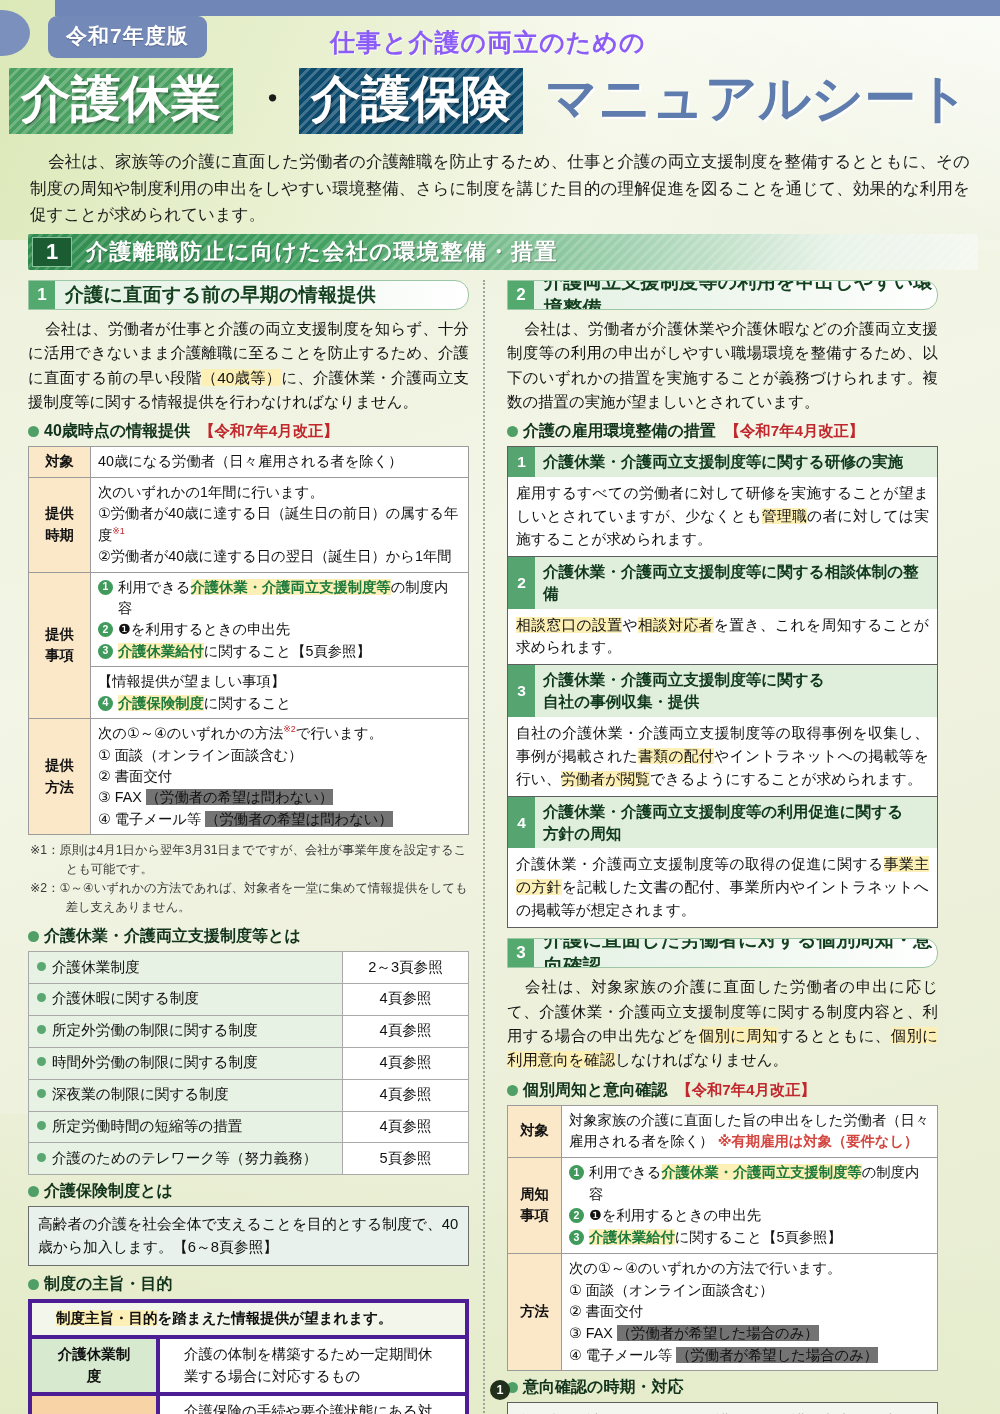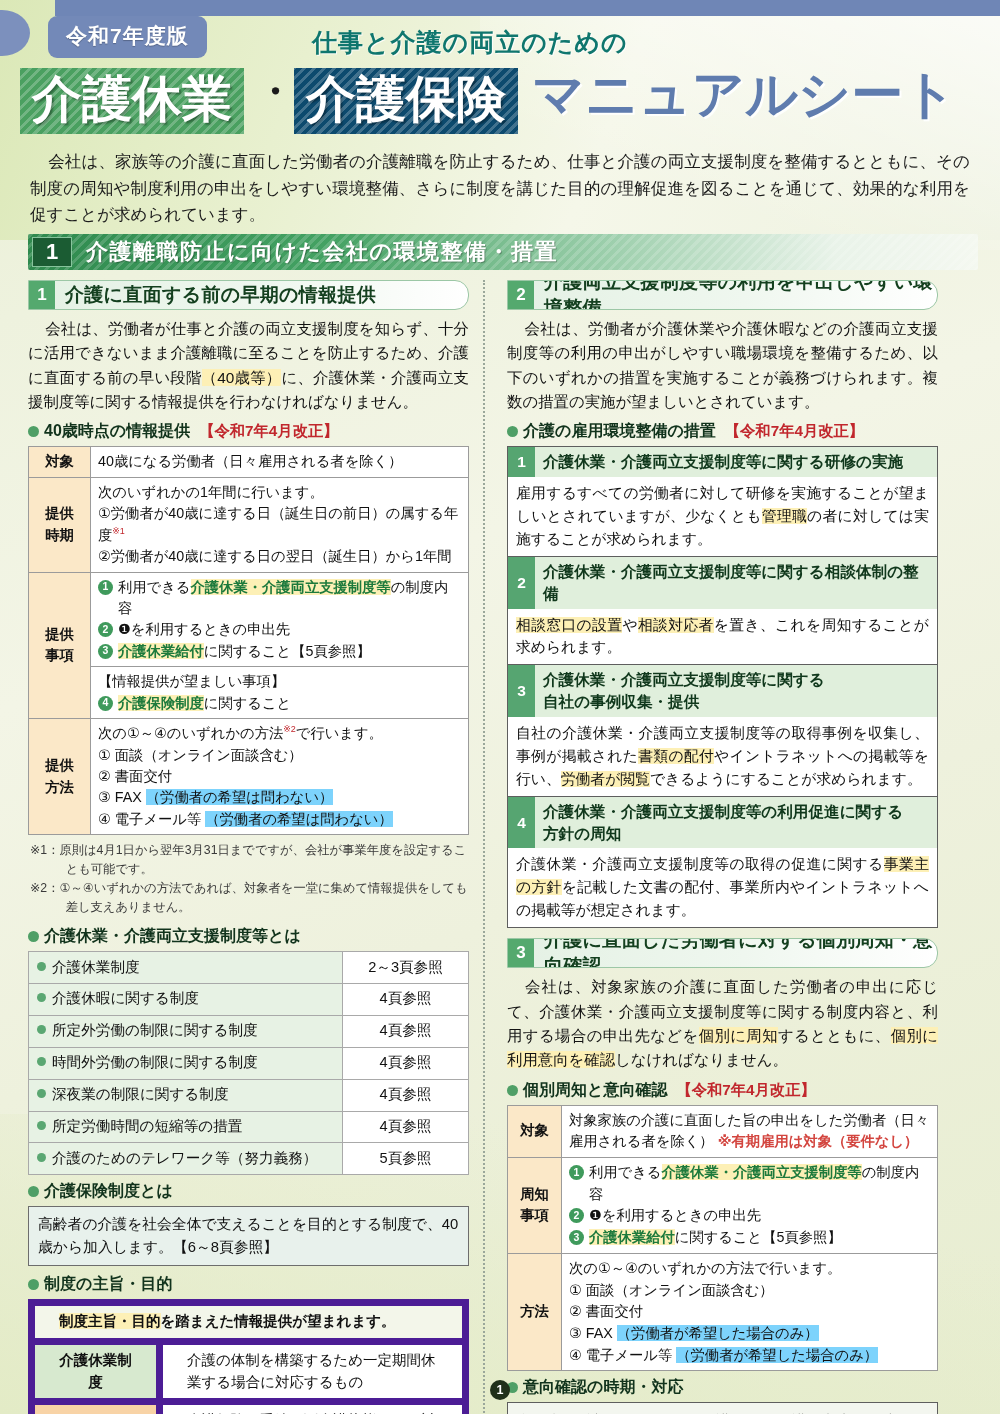--- a/index.html
+++ b/index.html
@@ -46,28 +46,28 @@
     padding: 6px 18px 8px;
     background: #7389b8;
     border-radius: 9px;
     color: #ffffff;
     font-weight: 700;
     font-size: 21px;
     letter-spacing: 1px;
     text-shadow: 0 1px 1px rgba(0,0,0,.25);
   }
   .title-kicker {
-    position: absolute; left: 312px; top: 26px;
-    font-size: 25px; font-weight: 700; color: #0f766e;
+    position: absolute; left: 330px; top: 26px;
+    font-size: 25px; font-weight: 700; color: #8b5cf6;
     letter-spacing: 1px;
     text-shadow: 1px 1px 0 rgba(255,255,255,.8);
   }
   .title-row {
-    position: absolute; left: 20px; top: 68px;
-    display: flex; gap: 8px;
+    position: absolute; left: 9px; top: 68px;
+    display: flex; align-items: center; gap: 16px;
   }
   .title-chip {
     position: relative;
     padding: 6px 12px 10px;
     font-size: 50px; font-weight: 700; color: #ffffff;
     letter-spacing: 0px;
     line-height: 1;
     text-shadow: 2px 2px 2px rgba(0,0,0,.35);
   }
   .title-chip::before {
@@ -164,21 +164,21 @@
   }
   .bullet-head::before {
     content: ""; width: 11px; height: 11px; border-radius: 50%;
     background: #4f9f66; display: inline-block; flex: none;
     transform: translateY(1px);
   }
   .rev { color: #c1272d; font-weight: 700; font-size: 15.3px; margin-left: 4px; text-align: center; }
 
   
   .hl      { background: #fdf0b6; }
-  .hl-y    { background: #7dd3fc; }
+  .hl-y    { background: #737373; }
   .g       { color: #1d7a3c; font-weight: 700; }
   .red     { color: #d3453f; font-weight: 700; }
 
   
   table { border-collapse: collapse; width: 100%; }
   .tb { border: 1.5px solid #595959; margin-bottom: 6px; background: #fff; }
   .tb td { border: 1px solid #9b9b9b; padding: 4px 7px; font-size: 14.3px;
            line-height: 1.5; vertical-align: middle; color: #111; }
   .th-cream { background: #fbe8c8; font-weight: 700; text-align: center; width: 62px; }
   .cell-body { background: #ffffff; }
@@ -207,21 +207,21 @@
   .sys-page { background: #ffffff; text-align: center; width: 126px; }
 
   .boxnote {
     border: 1.5px solid #6d6d6d; background: #e8f1ec;
     padding: 6px 9px; font-size: 14.8px; line-height: 1.55; color: #111;
     margin-bottom: 8px;
   }
 
   
   .pur-tb { border: 1.5px solid #6d6d6d; }
-  .pur-tb td { border: 7px solid #4c1d95; font-size: 14.5px; padding: 5px 24px; line-height: 1.5; }
+  .pur-tb td { border: 4px solid #4c1d95; font-size: 14.5px; padding: 5px 24px; line-height: 1.5; }
   .pur-top { background: #f3f6ea; font-weight: 700; }
   .pur-l1 { background: #d7e9cf; font-weight: 700; text-align: center; width: 128px; }
   .pur-l2 { background: #f8d3a6; font-weight: 700; text-align: center; width: 128px; }
 
   
   .meas { border: 1.5px solid #5e5e5e; margin-bottom: 0; }
   .meas + .meas { border-top: none; }
   .meas-head {
     display: flex; align-items: stretch;
     background: #e0efdc;

